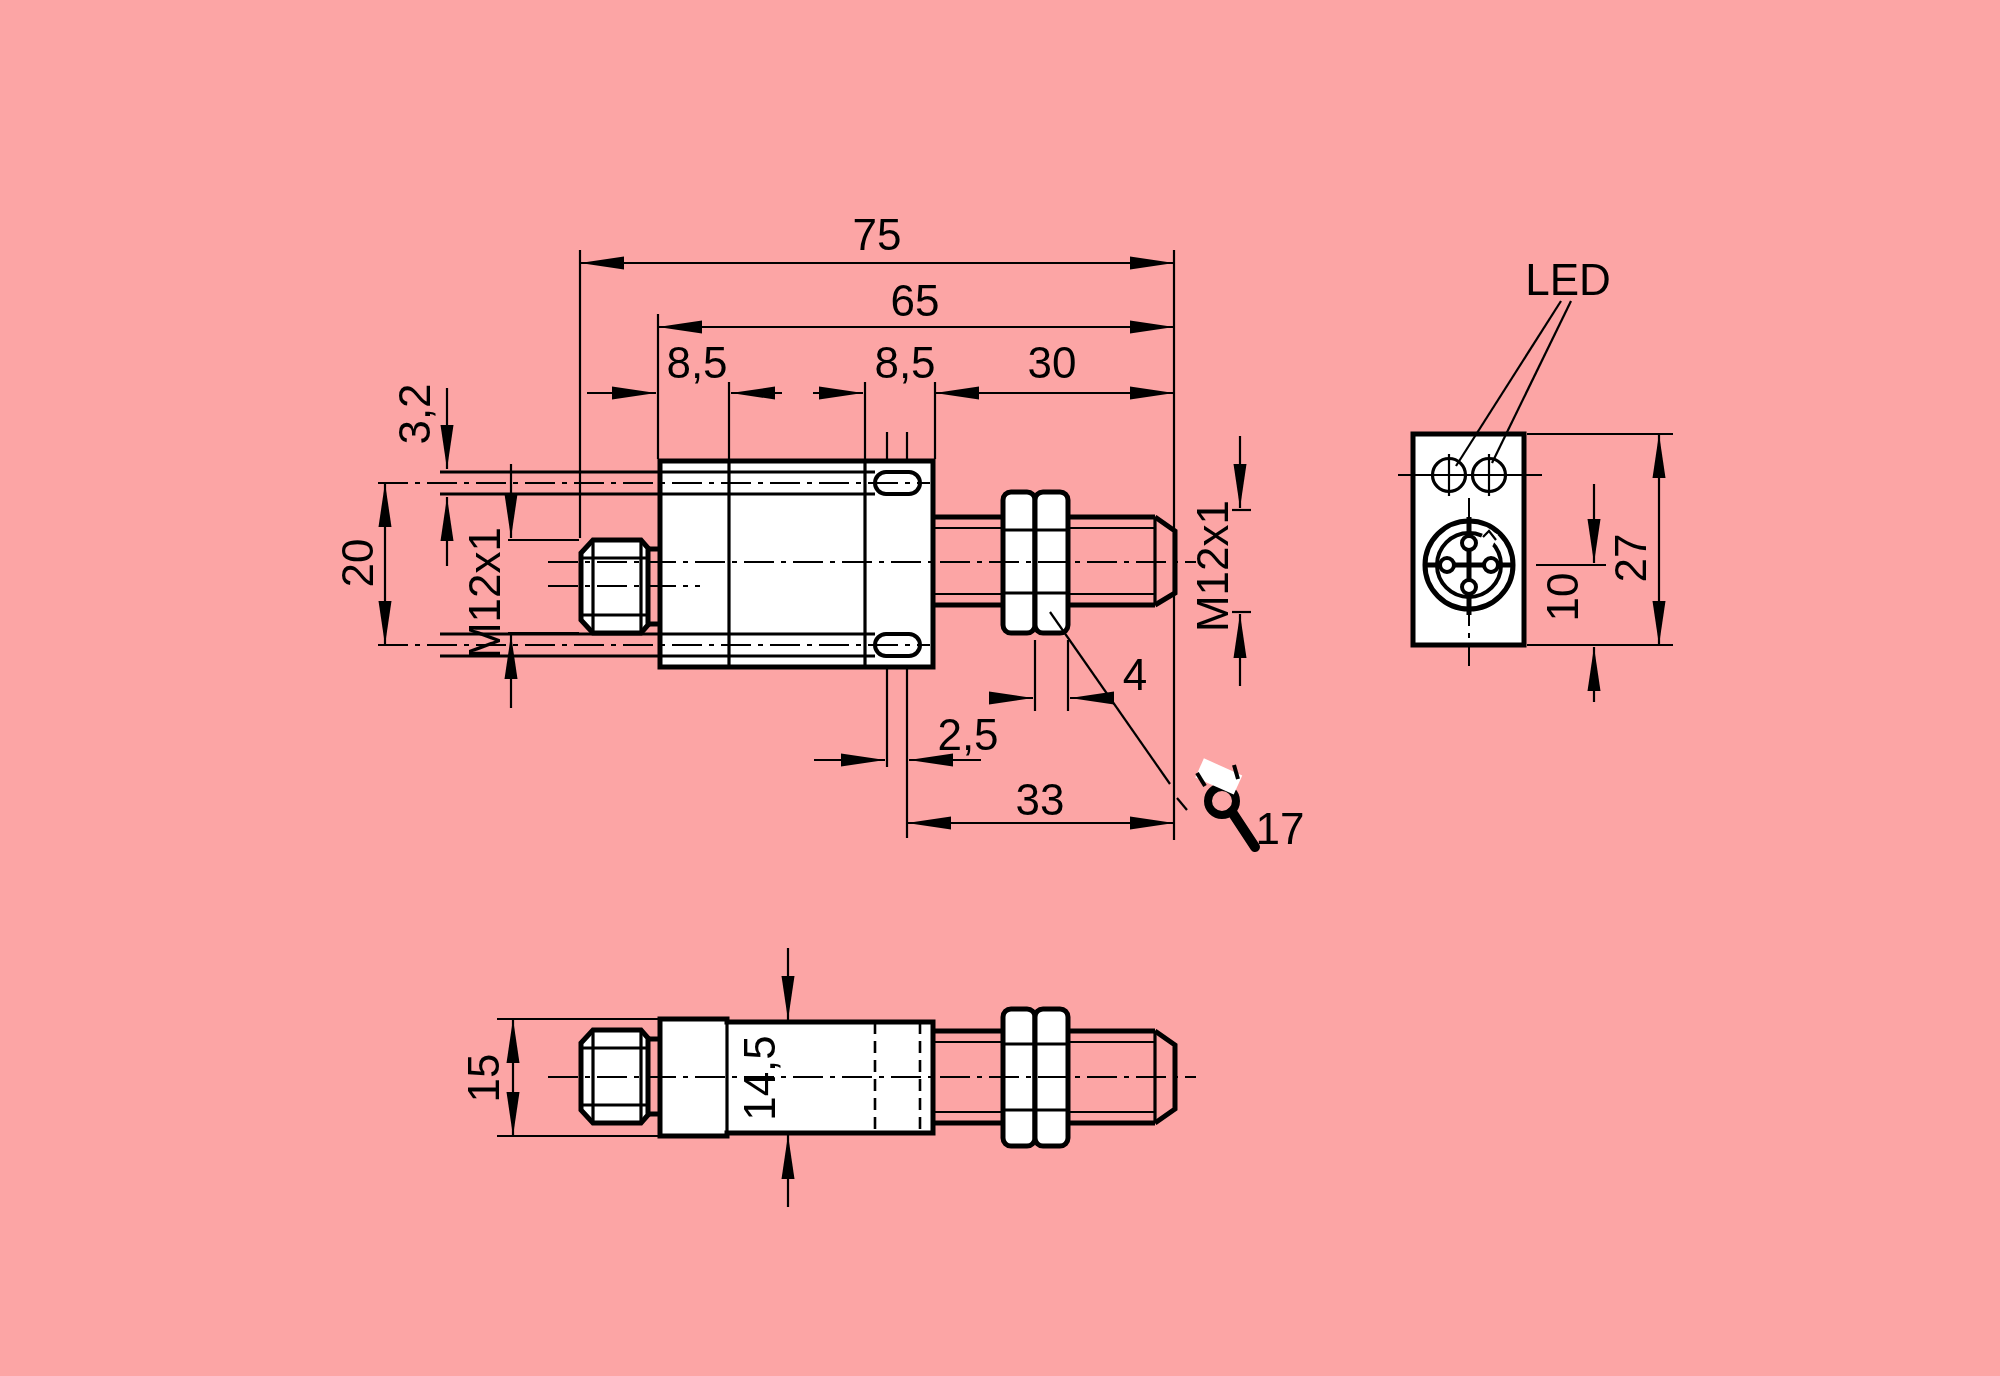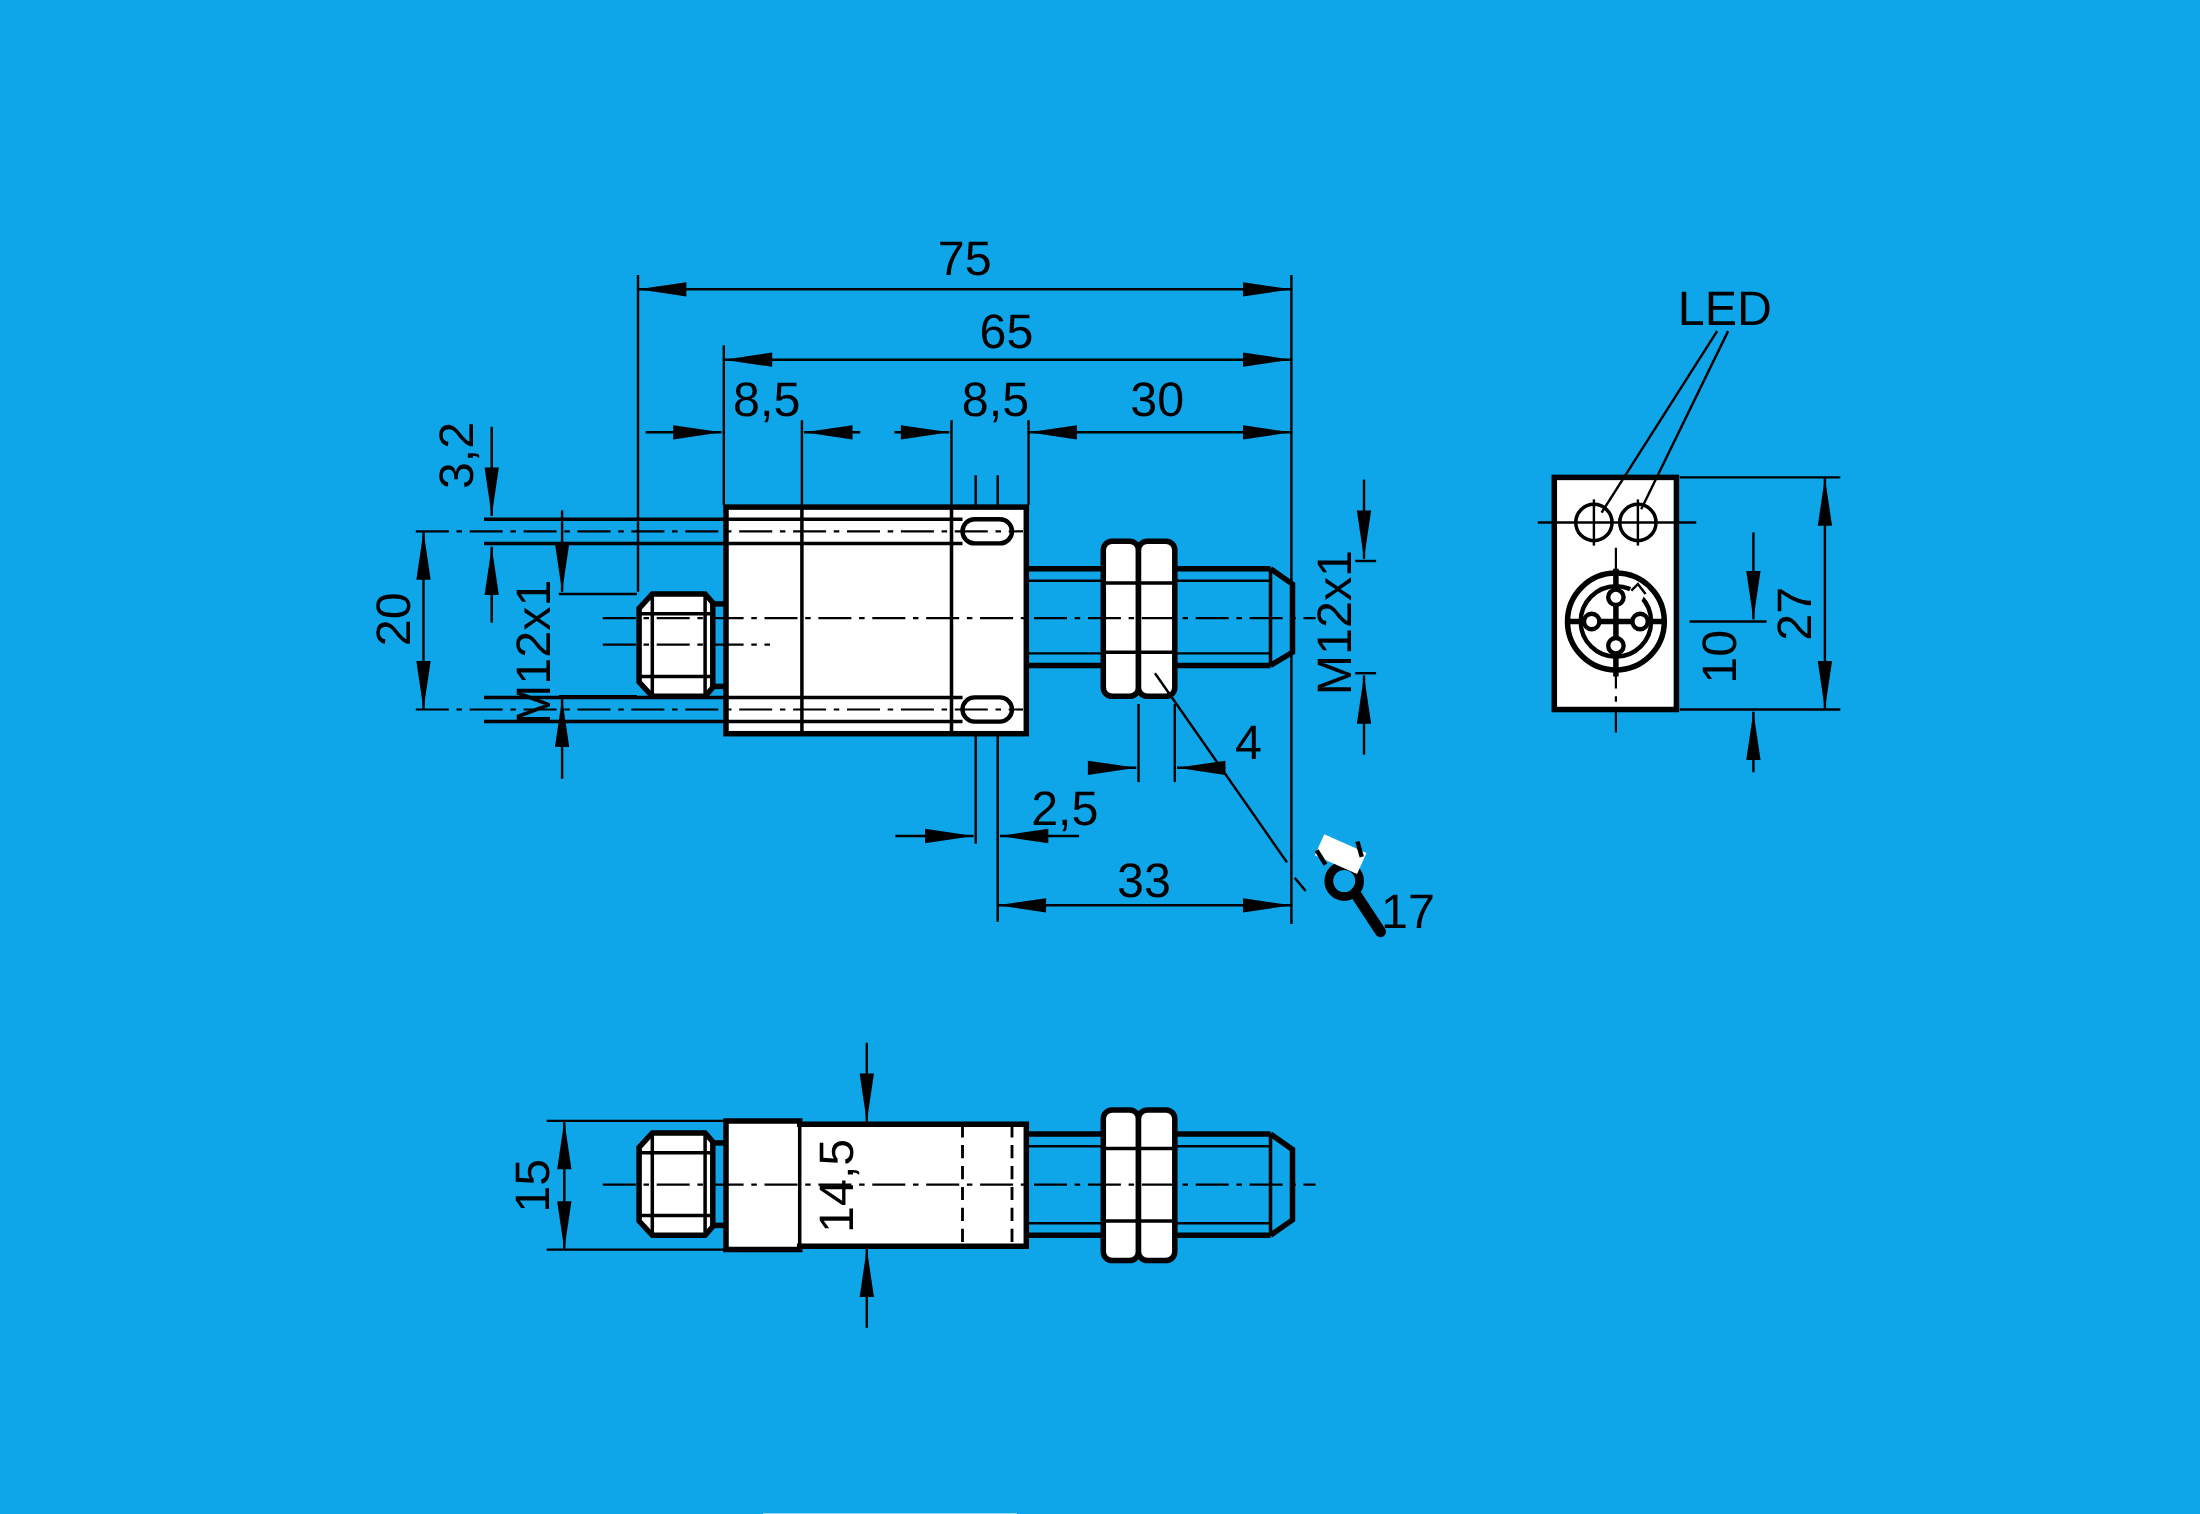--- a/index.html
+++ b/index.html
@@ -1,16 +1,16 @@
 <!DOCTYPE html>
 <html><head>
 <meta charset="utf-8">
 <style>
   html,body{margin:0;padding:0;background:#ffffff;}
-  .page{width:2000px;height:1376px;background:#0ea5e9;position:relative;overflow:hidden;}
+  .page{width:2000px;height:1376px;background:#fca5a5;position:relative;overflow:hidden;}
   svg{display:block;}
   svg text{font-family:"Liberation Sans","DejaVu Sans",sans-serif;font-size:44px;fill:#000;}
   .ol{stroke:#000;stroke-width:5;fill:none;}
   .olf{stroke:#000;stroke-width:5;fill:#fff;}
   .md{stroke:#000;stroke-width:3.2;fill:none;}
   .mdf{stroke:#000;stroke-width:4;fill:#fff;}
   .tn{stroke:#000;stroke-width:2.2;fill:none;}
   .cl{stroke:#000;stroke-width:2;fill:none;stroke-dasharray:30 7 5 7;}
   .hd{stroke:#000;stroke-width:2.6;fill:none;stroke-dasharray:12 7;}
   .pin{stroke:#000;stroke-width:4;fill:#fff;}

